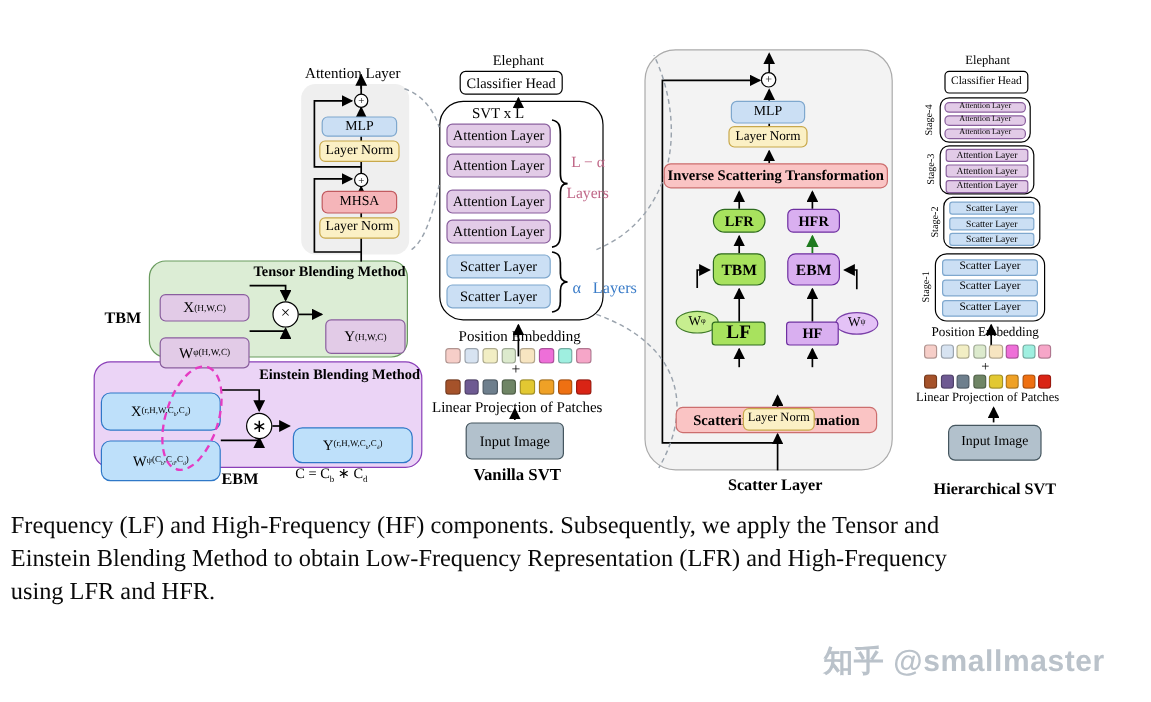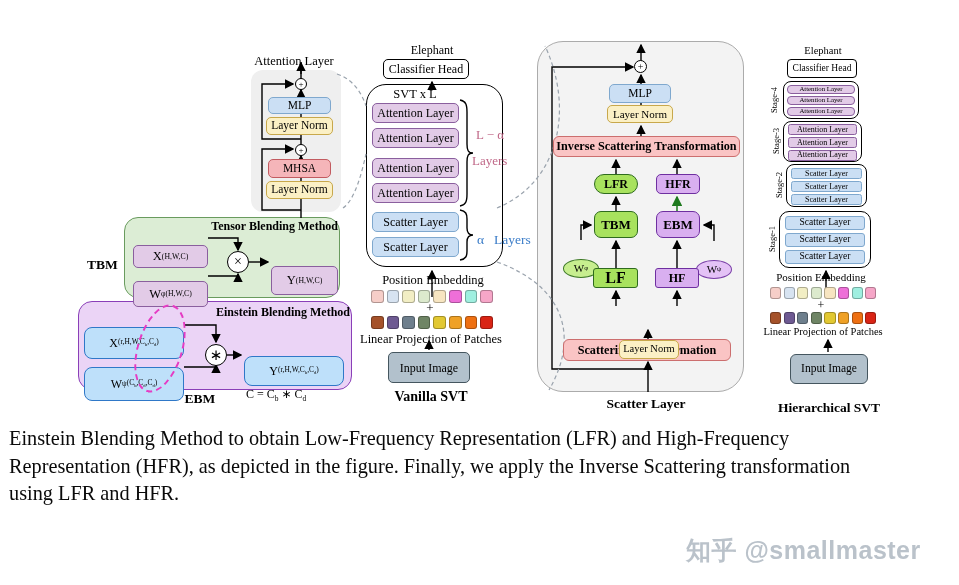--- a/index.html
+++ b/index.html
@@ -244,18 +244,18 @@
       <span class="sq" style="background: rgb(239, 161, 38);"></span>
       <span class="sq" style="background: rgb(238, 112, 18);"></span>
       <span class="sq" style="background: rgb(217, 36, 21);"></span>
     </div>
   <div class="lbl ctr" style="left:764px;top:325px;width:118px;height:13px;font-size:10.5px;">Linear Projection of Patches</div>
   <div class="box f-gray" style="left:790px;top:354px;width:78px;height:30px;font-size:11.5px;border-width:1.4px;border-radius:6px;">Input Image</div>
   <div class="lbl bold ctr" style="left:766px;top:387px;width:126px;height:17px;font-size:13.5px;margin-top:13px;">Hierarchical SVT</div>
 
   <div class="watermark">知乎 @smallmaster</div>
   <div class="caption">
+    <div>Frequency (LF) and High-Frequency (HF) components.  Subsequently, we apply the Tensor and</div>
     <div>Einstein Blending Method to obtain Low-Frequency Representation (LFR) and High-Frequency</div>
-    <div>Representation (HFR), as depicted in the figure.  Finally, we apply the Inverse Scattering transformation</div>
     <div>using LFR and HFR.</div>
   </div>
 
 </div>
 
 </body></html>

